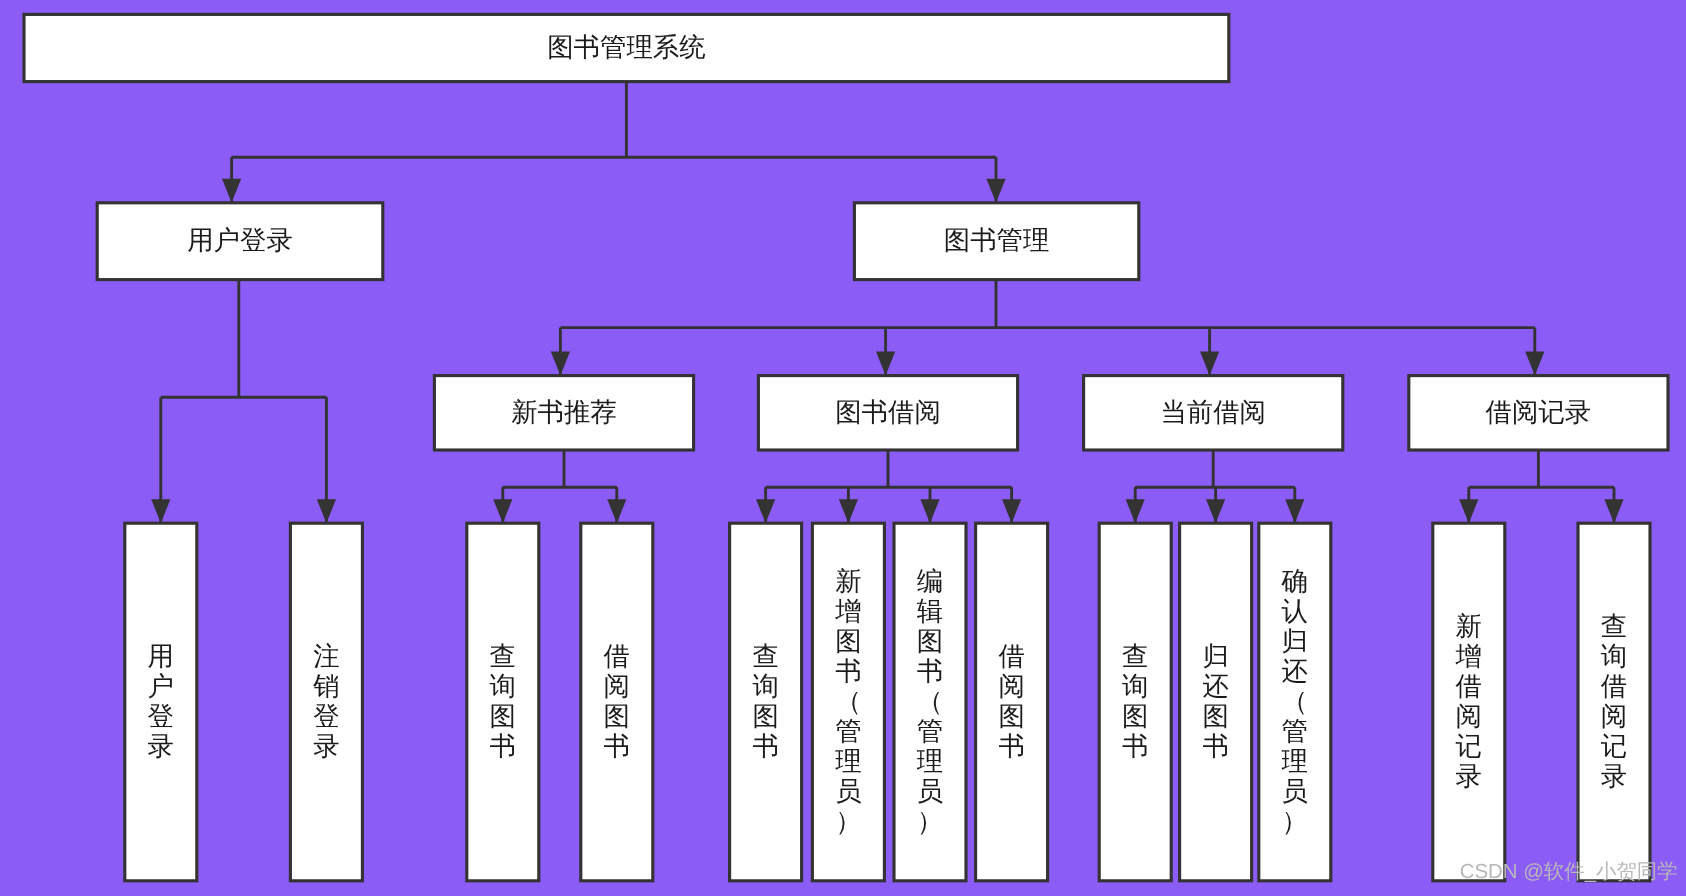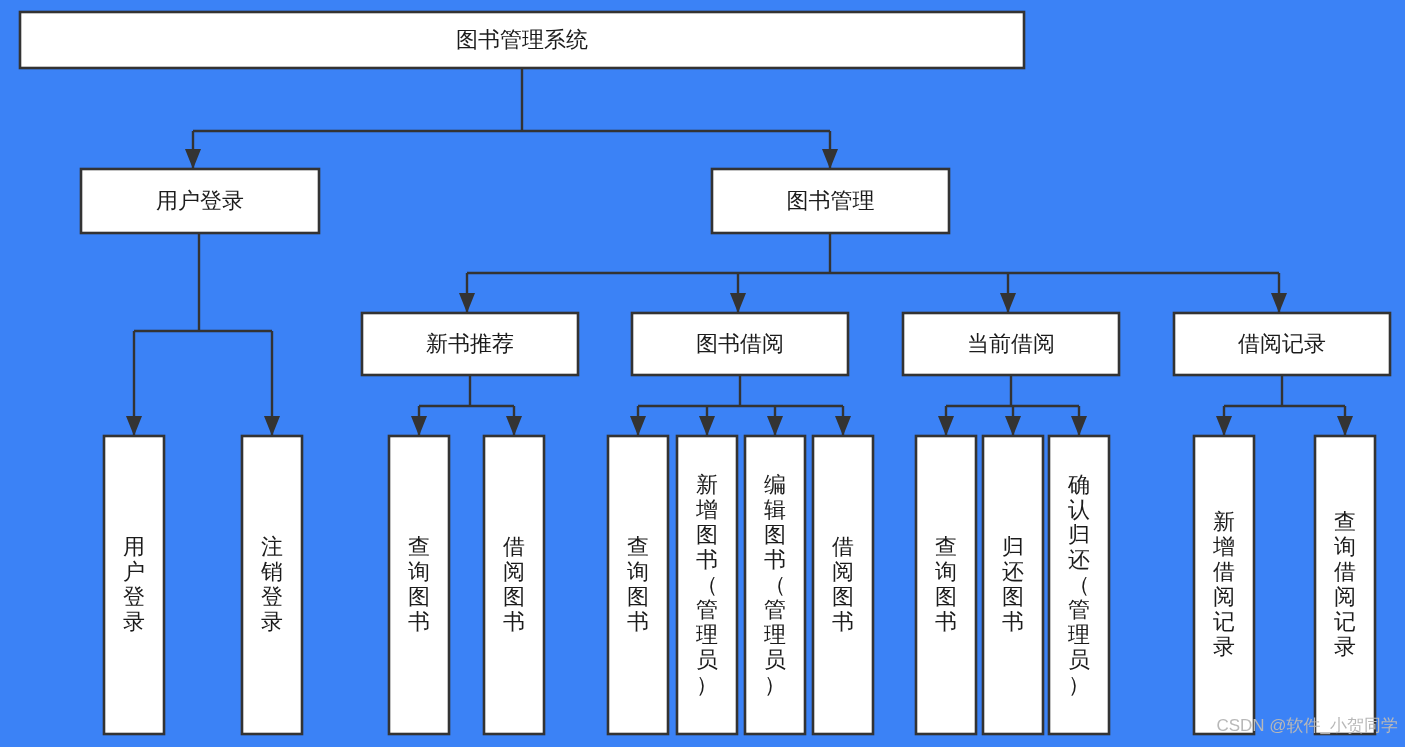--- a/index.html
+++ b/index.html
@@ -8,21 +8,21 @@
     padding: 0;
     background: #ffffff;
   }
   body {
     font-family: "Liberation Sans", "DejaVu Sans", sans-serif;
   }
   #diagram-root {
     position: relative;
     width: 1405px;
     height: 747px;
-    background: #3b82f6;
+    background: #8b5cf6;
     overflow: hidden;
   }
   svg.diagram-canvas {
     position: absolute;
     left: 0;
     top: 0;
     width: 1405px;
     height: 747px;
     display: block;
   }

